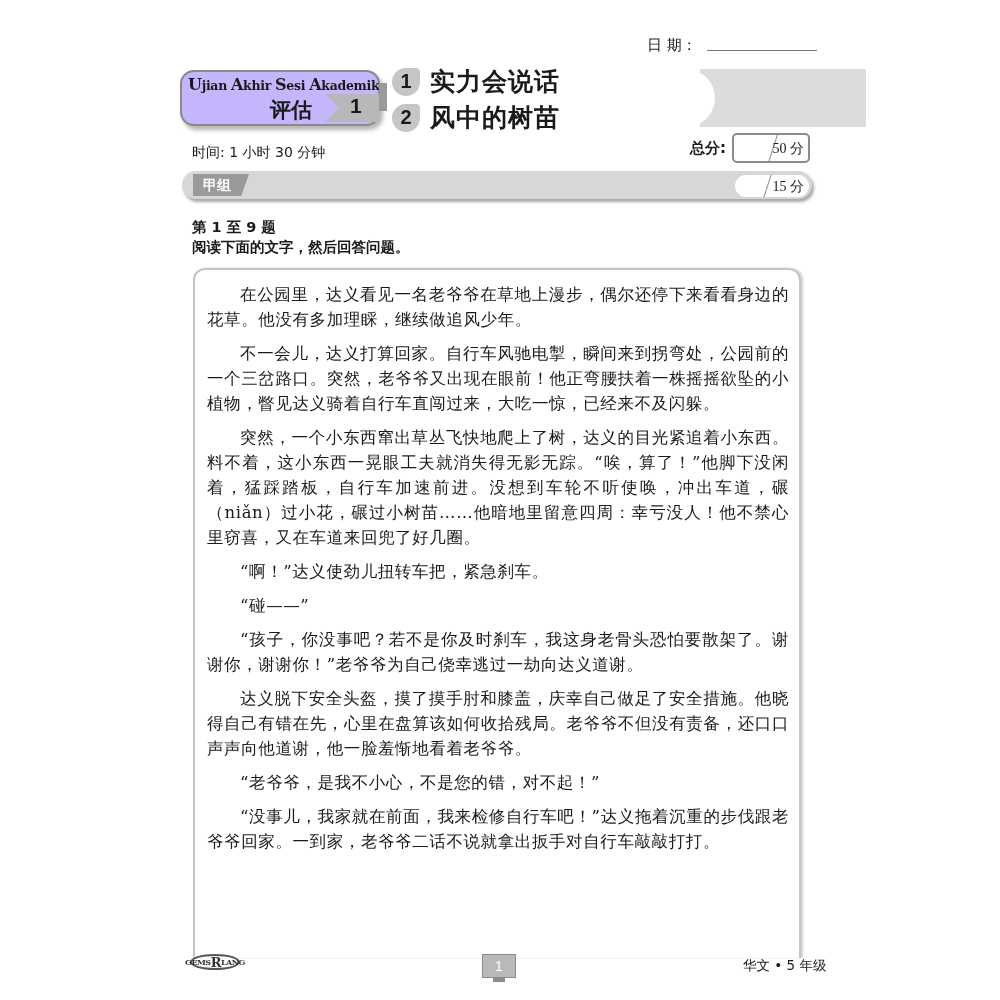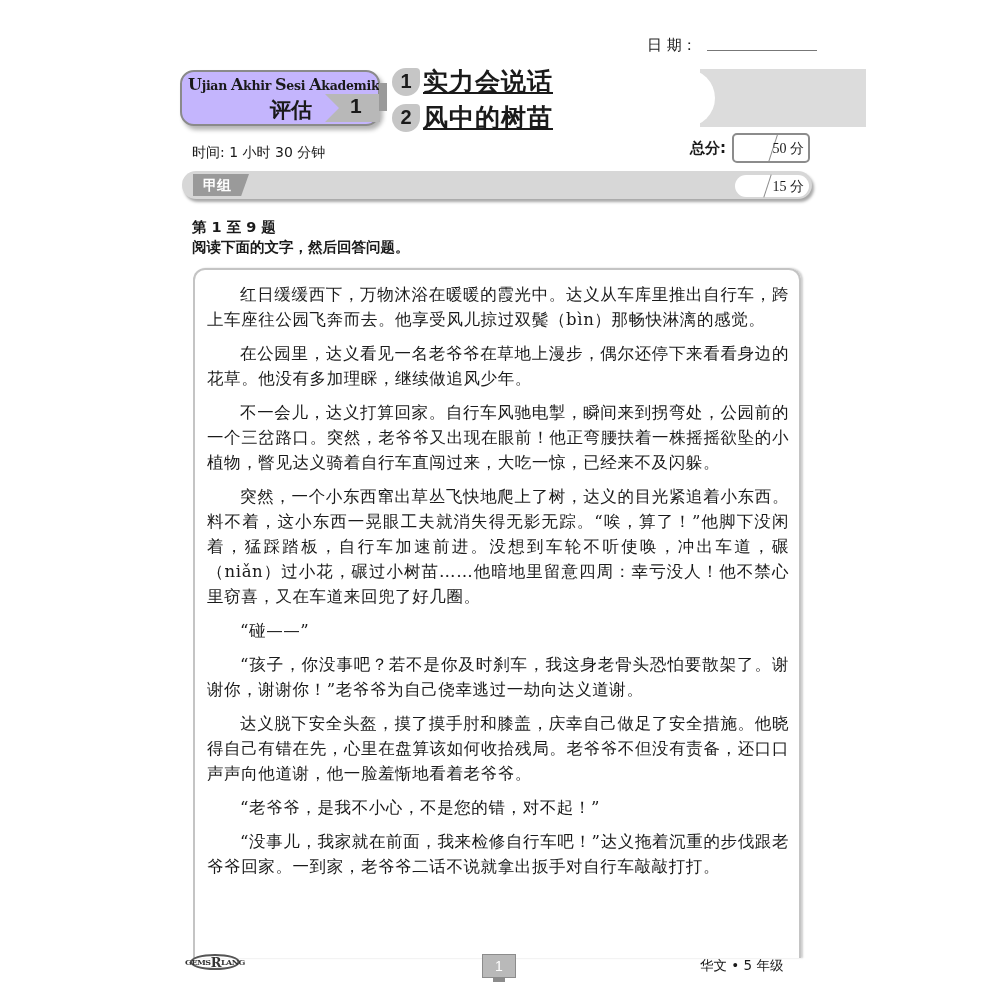--- a/index.html
+++ b/index.html
@@ -19,21 +19,21 @@
   .badge-top { position: absolute; top: 3px; left: 6px; font-family: "DejaVu Serif", serif; font-weight: bold; font-size: 12.5px; letter-spacing: -0.3px; white-space: nowrap; }
   .badge-top .cap { font-size: 16px; }
   .badge-bottom { position: absolute; top: 24px; left: 88px; font-size: 21px; font-weight: bold; }
   .badge-arrow { position: absolute; top: 22px; left: 143px; width: 55px; height: 28px; background: #b8b8b8; clip-path: polygon(0 0, 100% 0, 100% 100%, 0 100%, 14px 50%); }
   .badge-num { position: absolute; top: 22px; left: 168px; font-size: 21px; font-weight: bold; font-family: "Liberation Sans", sans-serif; }
   .badge-tab { position: absolute; top: 83px; left: 379px; width: 8px; height: 28px; background: #9a9a9a; }
 
   
   .lesson { position: absolute; left: 392px; display: flex; align-items: center; }
   .lesson-num { width: 28px; height: 28px; border-radius: 14px 4px 14px 14px; background: #c6c6c6; display: flex; align-items: center; justify-content: center; font-family: "Liberation Sans", sans-serif; font-weight: bold; font-size: 20px; }
-  .lesson-title { margin-left: 3px; font-size: 25px; font-weight: bold; letter-spacing: 1px; text-decoration: underline; }
+  .lesson-title { margin-left: 10px; font-size: 25px; font-weight: bold; letter-spacing: 1px; }
   .lesson-1 { top: 65px; }
   .lesson-2 { top: 101px; }
 
   
   .time { position: absolute; top: 144px; left: 192px; font-size: 14px; }
   .total-label { position: absolute; top: 139px; left: 690px; font-size: 15px; font-weight: bold; }
   .total-box { position: absolute; top: 133px; left: 732px; width: 78px; height: 30px; border: 2px solid #8c8c8c; border-radius: 5px; background: #fff; overflow: hidden; }
   .total-slash { position: absolute; left: 38px; top: -2px; width: 1px; height: 34px; background: #8c8c8c; transform: rotate(18deg); }
   .total-value { position: absolute; right: 4px; top: 5px; font-family: "Liberation Serif", serif; font-size: 14px; }
 
@@ -50,21 +50,21 @@
 
   
   .passage { position: absolute; top: 268px; left: 193px; width: 608px; height: 690px; border: 2px solid #c4c4c4; border-bottom: none; border-radius: 12px 12px 0 0; box-shadow: 2px 0 2px #d0d0d0; padding: 12px 10px 0 12px; font-family: "DejaVu Serif", serif; font-size: 16.5px; line-height: 25px; }
   .passage p { text-indent: 2em; margin-bottom: 9px; letter-spacing: 0.6px; text-align: justify; }
 
   
   .footer-logo { position: absolute; top: 954px; left: 190px; width: 50px; height: 16px; border-radius: 50%; border: 2px solid #555; font-family: "DejaVu Serif", serif; font-size: 8px; font-weight: bold; display: flex; align-items: center; justify-content: center; color: #333; letter-spacing: -0.5px; }
   .footer-logo b { font-size: 13px; }
   .page-num-box { position: absolute; top: 954px; left: 482px; width: 34px; height: 24px; background: #b9b9b9; border: 1px solid #8c8c8c; font-family: "Liberation Sans", sans-serif; font-size: 14px; color: #fff; text-align: center; line-height: 22px; }
   .page-num-stand { position: absolute; top: 978px; left: 493px; width: 12px; height: 4px; background: #8c8c8c; }
-  .footer-right { position: absolute; top: 957px; left: 700px; font-size: 13.5px; }
+  .footer-right { position: absolute; top: 957px; left: 743px; font-size: 13.5px; }
 </style>
 </head>
 <body>
 
 <div class="date-row">
   <span>日 期：</span>
   <span class="date-line"></span>
 </div>
 
 <div class="title-band"></div>
@@ -100,24 +100,24 @@
 <div class="section-tag">甲组</div>
 <div class="section-score">
   <div class="section-slash"></div>
   <div class="section-value">15 分</div>
 </div>
 
 <div class="q-range">第 1 至 9 题</div>
 <div class="instruction">阅读下面的文字，然后回答问题。</div>
 
 <div class="passage">
-  <p>红日缓缓西下，万物沐浴在暖暖的霞光中。达义从车库里推出自行车，跨上车座往公园飞奔而去。他享受风儿掠过双鬓（bìn）那畅快淋漓的感觉。</p>
   <p>在公园里，达义看见一名老爷爷在草地上漫步，偶尔还停下来看看身边的花草。他没有多加理睬，继续做追风少年。</p>
   <p>不一会儿，达义打算回家。自行车风驰电掣，瞬间来到拐弯处，公园前的一个三岔路口。突然，老爷爷又出现在眼前！他正弯腰扶着一株摇摇欲坠的小植物，瞥见达义骑着自行车直闯过来，大吃一惊，已经来不及闪躲。</p>
   <p>突然，一个小东西窜出草丛飞快地爬上了树，达义的目光紧追着小东西。料不着，这小东西一晃眼工夫就消失得无影无踪。“唉，算了！”他脚下没闲着，猛踩踏板，自行车加速前进。没想到车轮不听使唤，冲出车道，碾（niǎn）过小花，碾过小树苗……他暗地里留意四周：幸亏没人！他不禁心里窃喜，又在车道来回兜了好几圈。</p>
+  <p>“啊！”达义使劲儿扭转车把，紧急刹车。</p>
   <p>“碰——”</p>
   <p>“孩子，你没事吧？若不是你及时刹车，我这身老骨头恐怕要散架了。谢谢你，谢谢你！”老爷爷为自己侥幸逃过一劫向达义道谢。</p>
   <p>达义脱下安全头盔，摸了摸手肘和膝盖，庆幸自己做足了安全措施。他晓得自己有错在先，心里在盘算该如何收拾残局。老爷爷不但没有责备，还口口声声向他道谢，他一脸羞惭地看着老爷爷。</p>
   <p>“老爷爷，是我不小心，不是您的错，对不起！”</p>
   <p>“没事儿，我家就在前面，我来检修自行车吧！”达义拖着沉重的步伐跟老爷爷回家。一到家，老爷爷二话不说就拿出扳手对自行车敲敲打打。</p>
 </div>
 
 <div class="footer-logo">
   <span>GEMS</span>
     <b>R</b>

